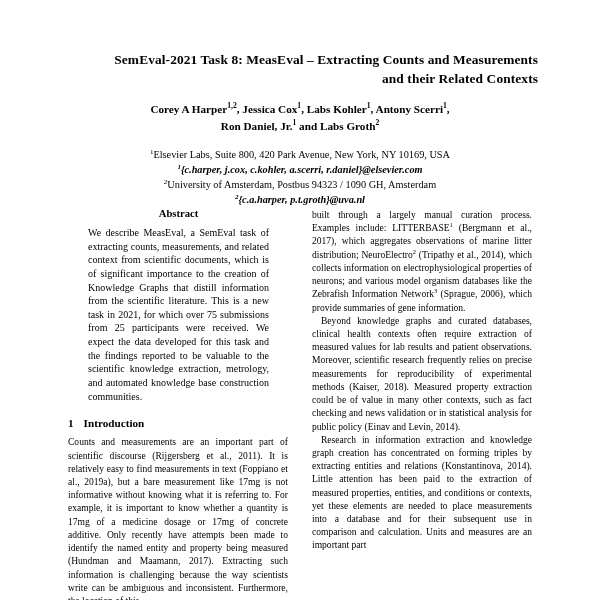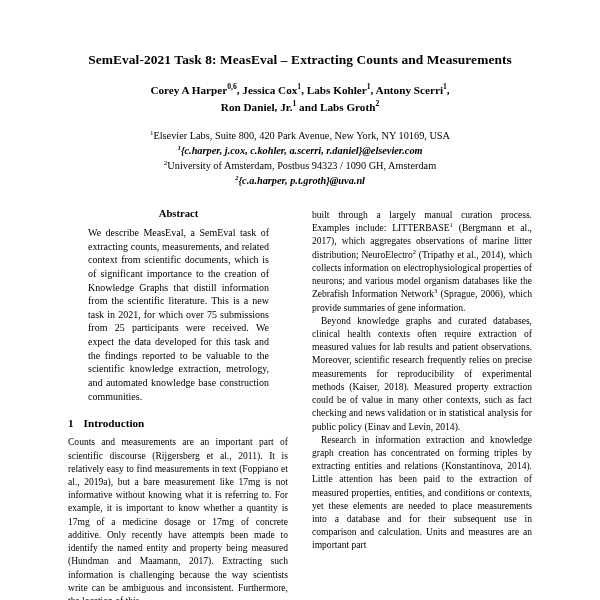--- a/index.html
+++ b/index.html
@@ -29,20 +29,21 @@
   .title-block {
     padding: 50px 62px 0 62px;
     text-align: center;
   }
   .paper-title {
     font-size: 13.4px;
     font-weight: bold;
     line-height: 1.42;
     margin: 0;
     letter-spacing: 0.1px;
+    text-align: right;
   }
 
   .authors {
     margin-top: 13px;
     font-size: 11.2px;
     font-weight: bold;
     line-height: 1.52;
     padding: 0 20px;
   }
   .authors sup,
@@ -126,24 +127,25 @@
   .col-right .body-col p + p { text-indent: 9px; }
 </style>
 </head>
 <body>
 
 <div class="page">
 
   <div class="title-block">
     <h1 class="paper-title">
       <span>SemEval-2021 Task 8: MeasEval – Extracting Counts and Measurements</span><br>
+      <span>and their Related Contexts</span>
     </h1>
 
     <div class="authors">
-      <div id="author-line-1"><span>Corey A Harper</span><sup>0,6</sup>, <span>Jessica Cox</span><sup>1</sup>, <span>Labs Kohler</span><sup>1</sup>, <span>Antony Scerri</span><sup>1</sup>,</div>
+      <div id="author-line-1"><span>Corey A Harper</span><sup>1,2</sup>, <span>Jessica Cox</span><sup>1</sup>, <span>Labs Kohler</span><sup>1</sup>, <span>Antony Scerri</span><sup>1</sup>,</div>
       <div id="author-line-2"><span>Ron Daniel, Jr.</span><sup>1</sup> and <span>Labs Groth</span><sup>2</sup></div>
     </div>
 
     <div class="affiliations" id="affiliation-block">
         <p class="affil-line"><sup>1</sup><span>Elsevier Labs, Suite 800, 420 Park Avenue, New York, NY 10169, USA</span></p>
         <p class="affil-line email"><sup>1</sup><span>{c.harper, j.cox, c.kohler, a.scerri, r.daniel}@elsevier.com</span></p>
         <p class="affil-line"><sup>2</sup><span>University of Amsterdam, Postbus 94323 / 1090 GH, Amsterdam</span></p>
         <p class="affil-line email"><sup>2</sup><span>{c.a.harper, p.t.groth}@uva.nl</span></p>
       </div>
   </div>

